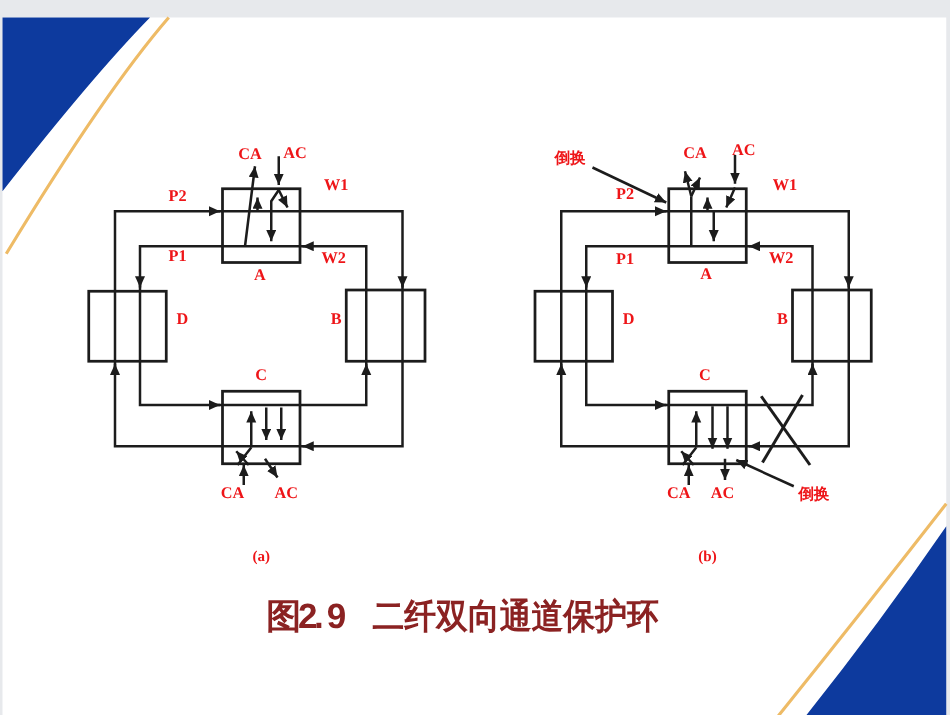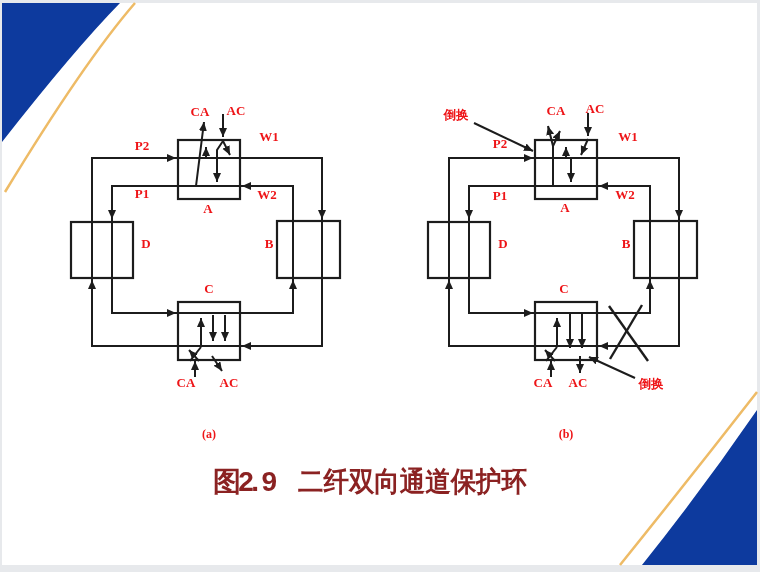--- a/index.html
+++ b/index.html
@@ -1,18 +1,18 @@
 <!DOCTYPE html>
 <html style="--frame_gray: #e7e9ec; --slide_white: #ffffff; --navy: #0d3a9e; --gold: #eebb66; --label_red: #ee1518; --caption_maroon: #8b2222; --line_black: #1c1c1c;"><head>
 <meta charset="utf-8">
 <style>
   html,body{margin:0;padding:0;}
   body{width:760px;height:572px;background:var(--frame_gray,#e7e9ec);position:relative;
        font-family:"Liberation Sans",sans-serif;}
-  .frame{position:absolute;inset:0;width:760px;height:432px;}
+  .frame{position:absolute;inset:0;width:760px;height:432px;margin-top:11px;}
   svg{position:absolute;top:0;left:0;}
   .ln{stroke:var(--line_black,#1c1c1c);stroke-width:2;fill:none;}
   .bx{stroke:var(--line_black,#1c1c1c);stroke-width:2.2;fill:none;}
   .cut{stroke:var(--line_black,#1c1c1c);stroke-width:2.4;fill:none;}
   .lbl{font-family:"Liberation Serif",serif;font-weight:bold;font-size:13px;
        fill:var(--label_red,#ee1518);text-anchor:middle;}
   .lbl-cjk{font-family:"Liberation Sans",sans-serif;font-weight:bold;font-size:12.5px;
        fill:var(--label_red,#ee1518);text-anchor:middle;}
   .sub{font-family:"Liberation Serif",serif;font-weight:bold;font-size:12px;
        fill:var(--label_red,#ee1518);text-anchor:middle;}

